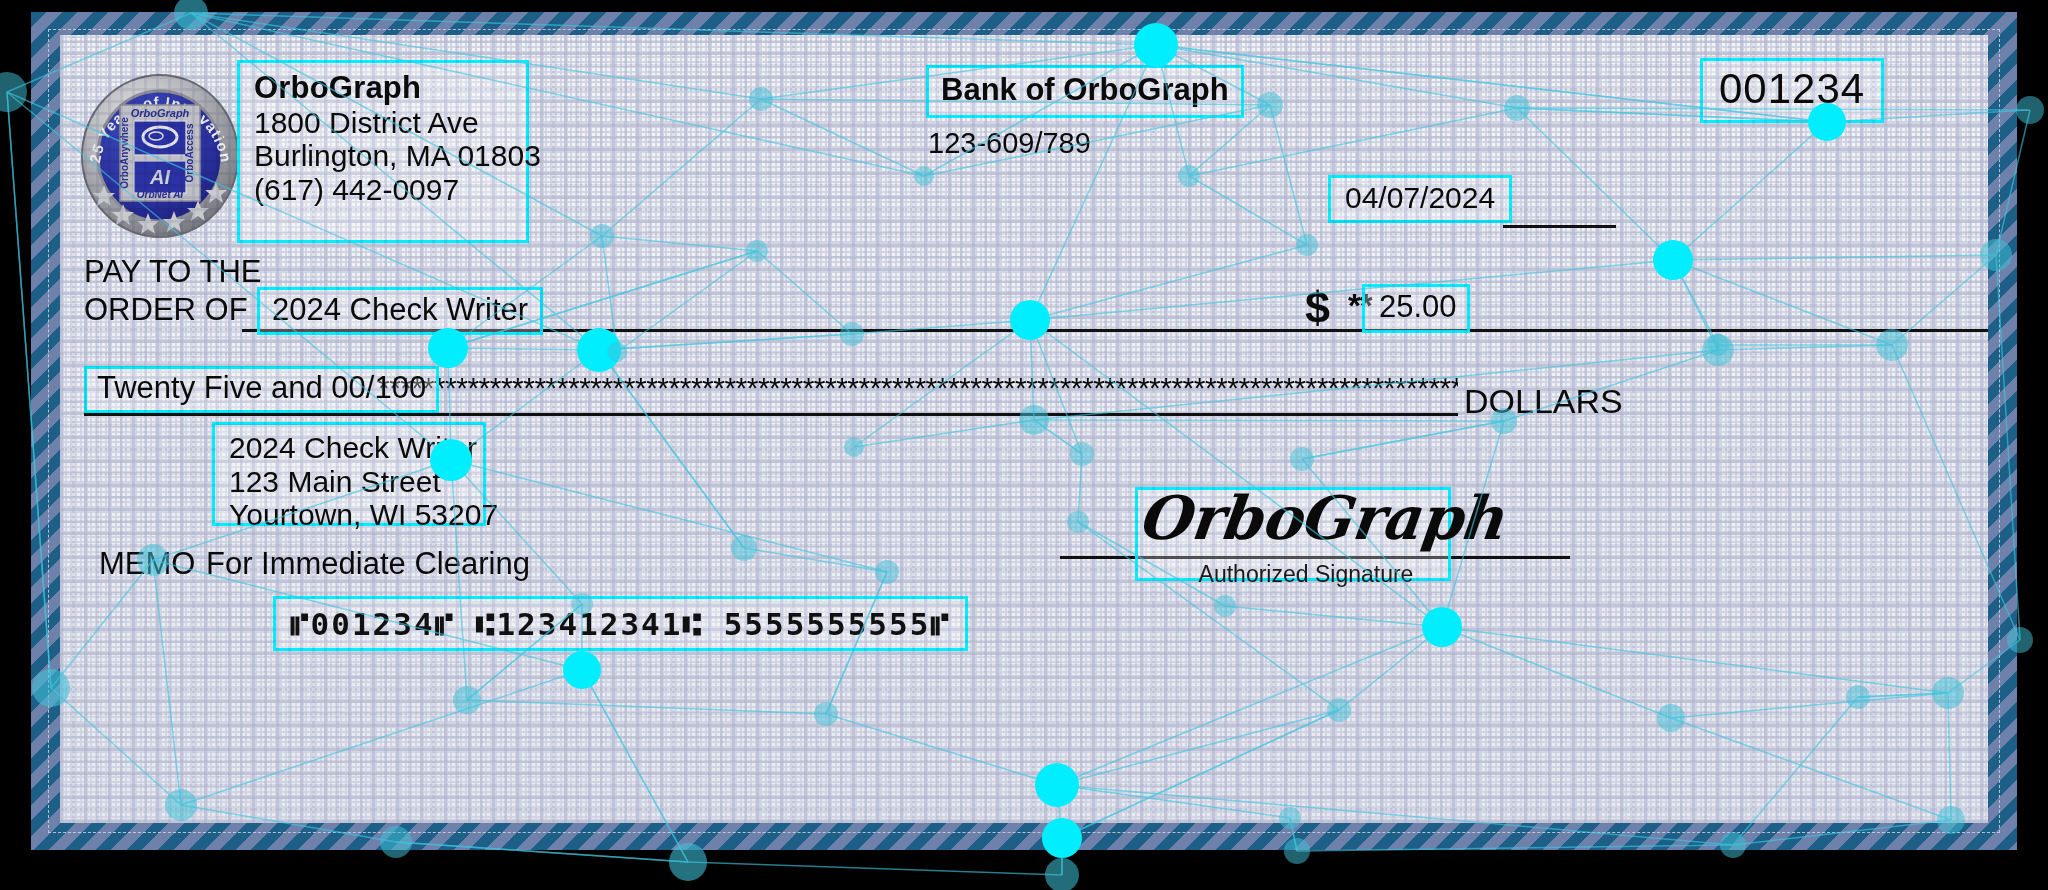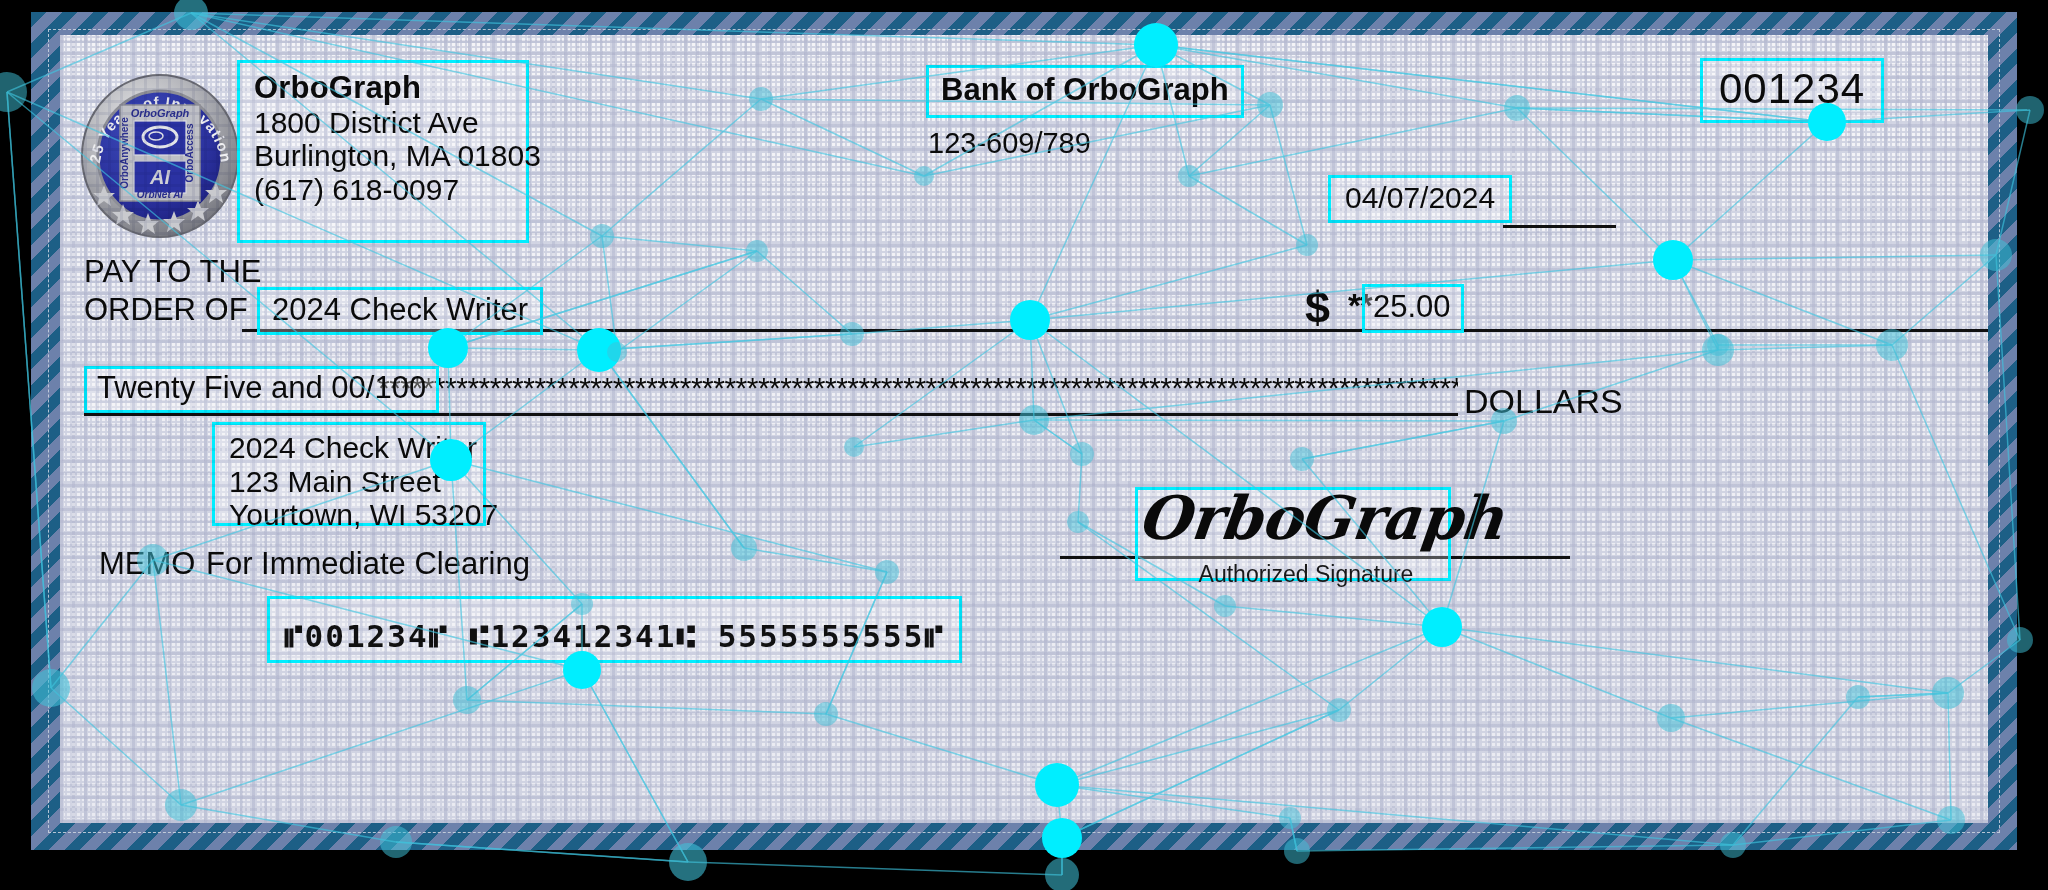--- a/index.html
+++ b/index.html
@@ -78,21 +78,21 @@
   #date-rule{left:1443px;top:190px;width:113px;}
 
   
   #pay-label{left:24px;top:218px;font-size:31px;line-height:1.22;}
   #payee-box{left:197px;top:252px;padding:3px 12px 4px 12px;font-size:31px;}
   #payee-rule{left:182px;top:294px;width:1210px;}
 
   
   #dollar-sign{left:1245px;top:248px;font-size:45px;font-weight:bold;}
   #amt-stars{left:1288px;top:253px;font-size:33px;font-weight:bold;letter-spacing:-1px;}
-  #amt-box{left:1302px;top:249px;padding:3px 10px 5px 8px;font-size:31px;}
+  #amt-box{left:1302px;top:249px;padding:3px 10px 5px 14px;font-size:31px;}
   #amt-rule{left:1288px;top:294px;width:730px;}
 
   
   #legal-box{left:24px;top:331px;padding:2px 10px 4px 10px;font-size:31px;}
   #legal-stars{left:318px;top:336px;font-size:30px;letter-spacing:-.5px;
      width:1080px;overflow:hidden;}
   #legal-rule{left:24px;top:378px;width:1374px;}
   #dollars-label{left:1404px;top:347px;font-size:34px;}
 
   
@@ -104,21 +104,21 @@
 
   
   #sig-box{left:1075px;top:452px;width:310px;height:88px;}
   #sig-text{position:absolute;left:1083px;top:448px;width:300px;text-align:center;
      font-family:"DejaVu Serif",serif;font-style:italic;font-weight:bold;
      font-size:60px;color:#0a0a0a;transform:skewX(-9deg);letter-spacing:-1px;}
   #sig-rule{left:1000px;top:521px;width:510px;}
   #sig-label{left:1075px;top:527px;width:310px;text-align:center;font-size:23px;color:#1a1a1a;padding-left:16px;}
 
   
-  #micr-box{left:207px;top:561px;padding:20px 14px 6px 14px;}
+  #micr-box{left:213px;top:561px;padding:8px 14px 6px 14px;}
   #micr-text{font-family:"DejaVu Sans Mono","Liberation Mono",monospace;
      font-size:31px;font-weight:bold;letter-spacing:2px;color:#111;}
 </style>
 </head>
 <body>
 
 <div id="stage">
 
   <div id="check">
 
@@ -166,21 +166,21 @@
           <ellipse cx="82" cy="70" rx="17" ry="10" fill="none" stroke="#e3e4e8" stroke-width="3"></ellipse>
           <ellipse cx="78" cy="69" rx="7" ry="4" fill="#2b32a3" stroke="#e3e4e8" stroke-width="1.5"></ellipse>
           <text x="82" y="117" font-size="20" font-weight="bold" fill="#cfd0d6" text-anchor="middle" font-family="Liberation Sans, sans-serif" font-style="italic">AI</text>
         </svg>
       </div>
 
       <div class="fld hl" id="payer-box">
         <div class="name">OrboGraph</div>
         <div>1800 District Ave</div>
         <div>Burlington, MA 01803</div>
-        <div>(617) 618-0097</div>
+        <div>(617) 442-0097</div>
       </div>
 
       <div class="fld hl" id="bank-box">Bank of OrboGraph</div>
       <div class="fld" id="fraction">123-609/789</div>
 
       <div class="fld hl" id="num-box">001234</div>
 
       <div class="fld hl" id="date-box">04/07/2024</div>
       <div class="rule" id="date-rule"></div>
 

